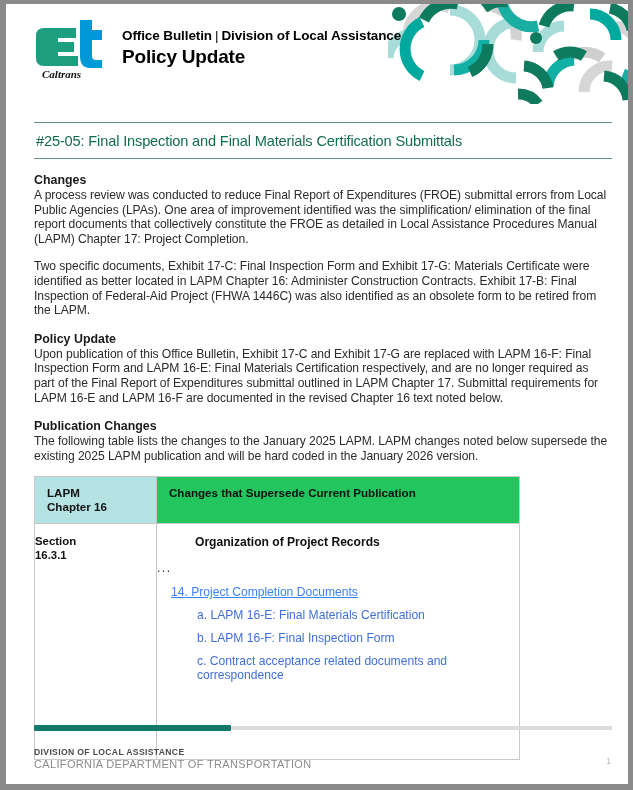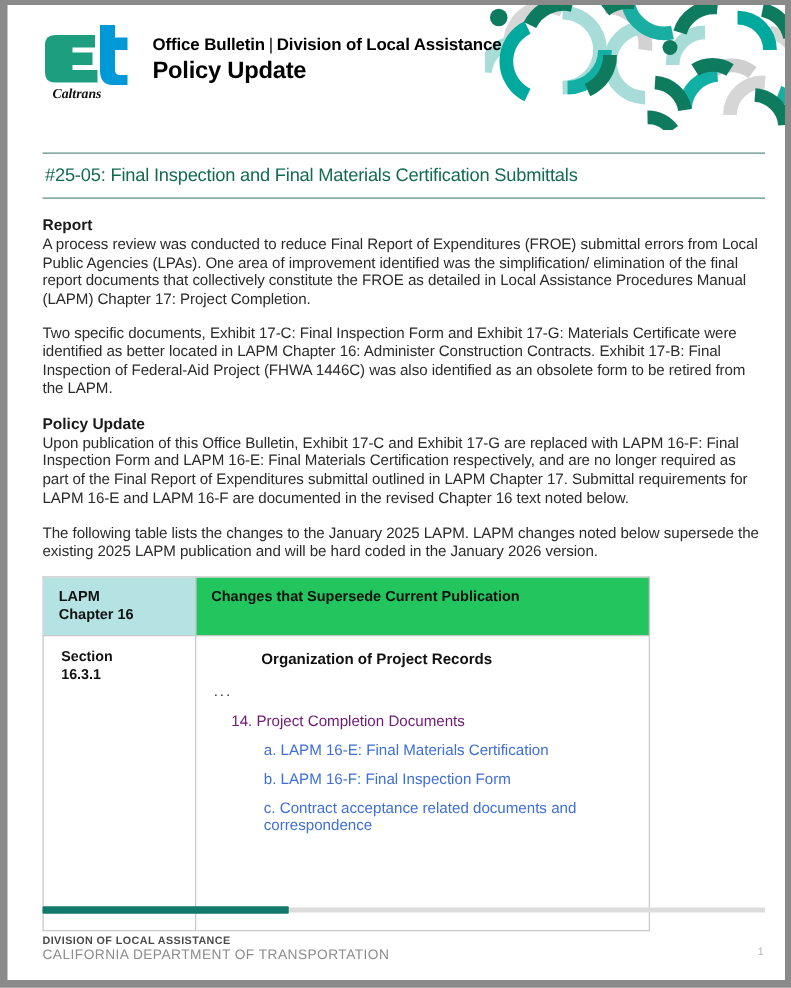--- a/index.html
+++ b/index.html
@@ -135,21 +135,21 @@
     background: #b5e3e3;
     font-size: 11.6px;
     font-weight: bold;
     color: #111;
     padding: 9px 10px 10px 12px;
     line-height: 13.5px;
   }
   .table th.col-chapter { width: 99px; }
   .table td {
     background: #ffffff;
-    padding: 11px 10px 10px 14px;
+    padding: 11px 10px 10px 0;
   }
   .cell-section {
     font-size: 11.4px;
     font-weight: bold;
     color: #111;
     line-height: 13.4px;
   }
   .cell-body-title {
     font-size: 12.1px;
     font-weight: bold;
@@ -281,31 +281,32 @@
     </div>
   </div>
 
   <div class="content">
 
     <div class="rule"></div>
     <div class="doc-title" style="color: rgb(19, 107, 79);">#25-05: Final Inspection and Final Materials Certification Submittals</div>
     <div class="rule"></div>
 
     <div class="section">
-      <div class="section-heading">Report</div>
+      <div class="section-heading">Changes</div>
       <div class="para">A process review was conducted to reduce Final Report of Expenditures (FROE) submittal errors from Local Public Agencies (LPAs). One area of improvement identified was the simplification/ elimination of the final report documents that collectively constitute the FROE as detailed in Local Assistance Procedures Manual (LAPM) Chapter 17: Project Completion.</div>
       <div class="para">Two specific documents, Exhibit 17-C: Final Inspection Form and Exhibit 17-G: Materials Certificate were identified as better located in LAPM Chapter 16: Administer Construction Contracts. Exhibit 17-B: Final Inspection of Federal-Aid Project (FHWA 1446C) was also identified as an obsolete form to be retired from the LAPM.</div>
     </div>
 
     <div class="section">
       <div class="section-heading">Policy Update</div>
       <div class="para">Upon publication of this Office Bulletin, Exhibit 17-C and Exhibit 17-G are replaced with LAPM 16-F: Final Inspection Form and LAPM 16-E: Final Materials Certification respectively, and are no longer required as part of the Final Report of Expenditures submittal outlined in LAPM Chapter 17. Submittal requirements for LAPM 16-E and LAPM 16-F are documented in the revised Chapter 16 text noted below.</div>
     </div>
 
     <div class="section">
+      <div class="section-heading">Publication Changes</div>
       <div class="para">The following table lists the changes to the January 2025 LAPM. LAPM changes noted below supersede the existing 2025 LAPM publication and will be hard coded in the January 2026 version.</div>
     </div>
 
     <table class="table">
       <thead>
         <tr>
           <th class="col-chapter" style="background: rgb(181, 227, 227);">
             <span>LAPM</span><br>
             <span>Chapter 16</span>
           </th>
@@ -316,21 +317,21 @@
         <tr>
           <td>
             <div class="cell-section">
               <span>Section</span><br>
               <span>16.3.1</span>
             </div>
           </td>
           <td>
             <div class="cell-body-title">Organization of Project Records</div>
             <div class="ellipsis">...</div>
-            <div class="li li-1" style="color: #701a75;">14. Project Completion Documents</div>
+            <div class="li li-1" style="color: #3b82f6; text-decoration: underline;">14. Project Completion Documents</div>
             <div class="li li-2" style="color: rgb(63, 111, 216);">a. LAPM 16-E: Final Materials Certification</div>
             <div class="li li-2" style="color: rgb(63, 111, 216);">b. LAPM 16-F: Final Inspection Form</div>
             <div class="li li-2" style="color: rgb(63, 111, 216);">c. Contract acceptance related documents and correspondence</div>
             <div class="tbody-cell-pad"></div>
           </td>
         </tr>
       </tbody>
     </table>
 
   </div>

